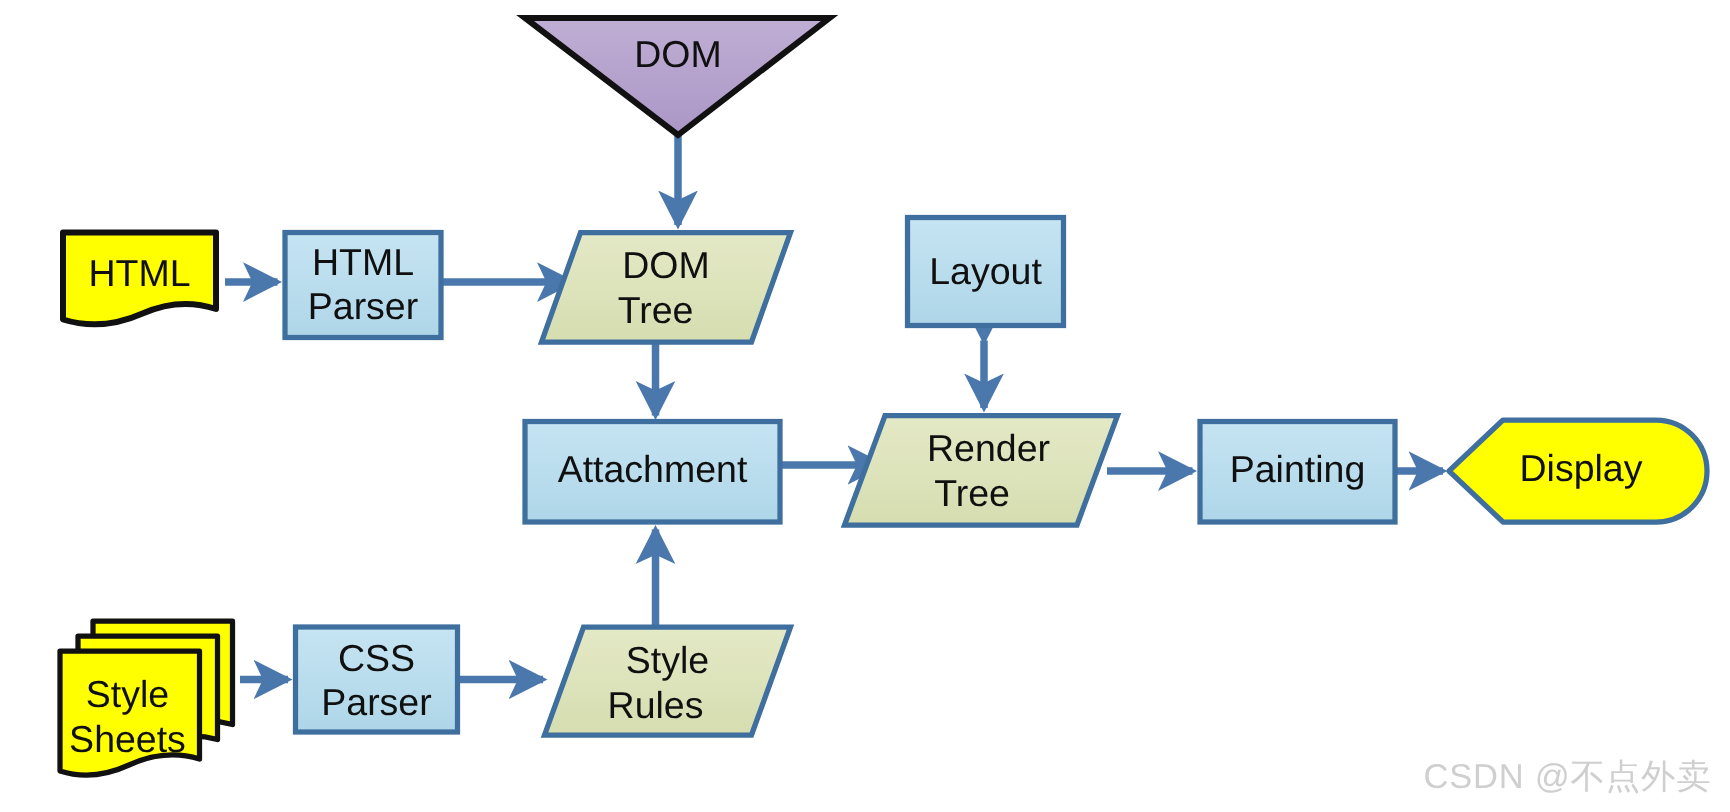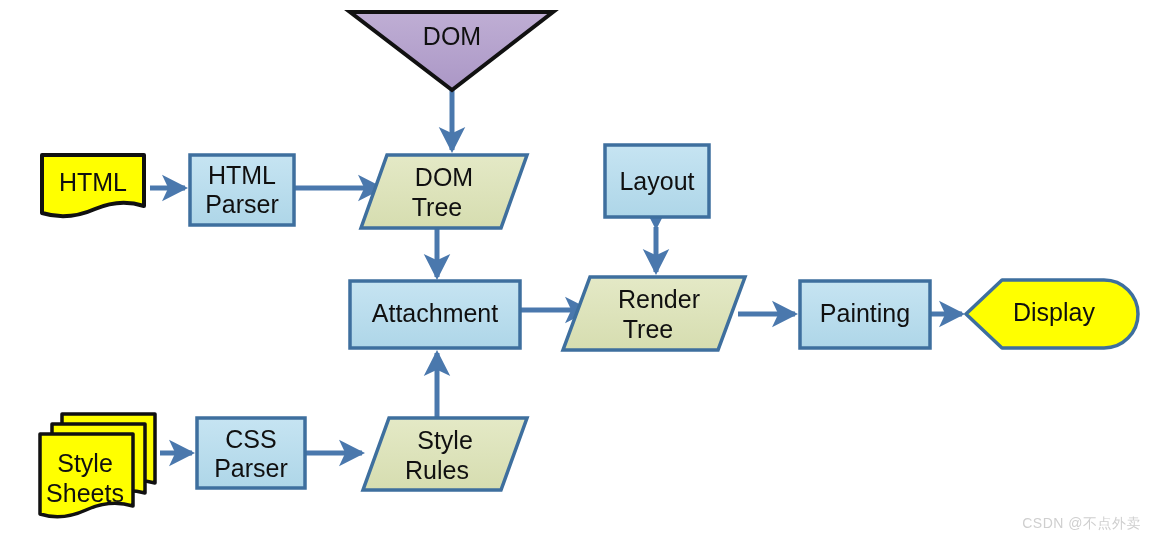--- a/index.html
+++ b/index.html
@@ -30,21 +30,21 @@
     fill: #101010;
     text-anchor: middle;
     dominant-baseline: middle;
     white-space: pre;
   }
   .watermark {
     position: absolute;
     right: 12px;
     bottom: 8px;
     font-family: "Liberation Sans", sans-serif;
-    font-size: 14px;
+    font-size: 23px;
     color: #cfcfcf;
     letter-spacing: 0.5px;
     user-select: none;
   }
 </style>
 </head>
 <body>
 
 <div id="canvas">
 

